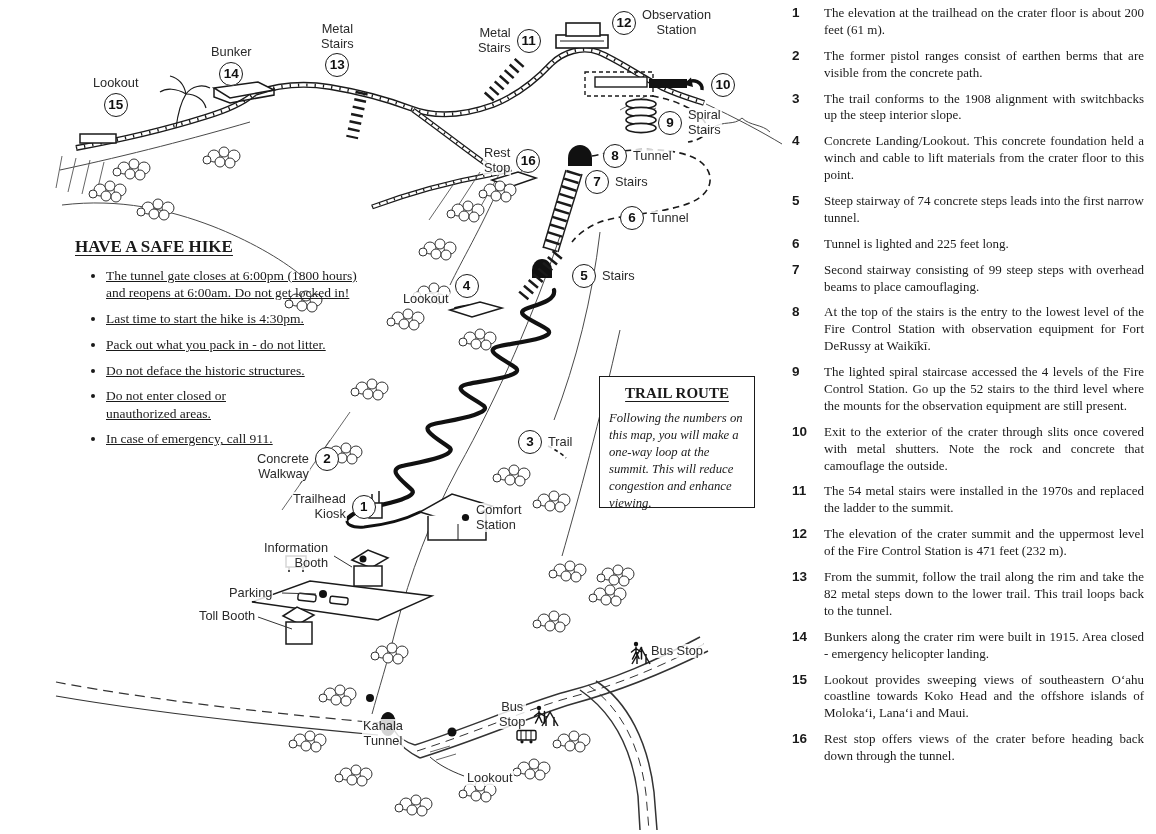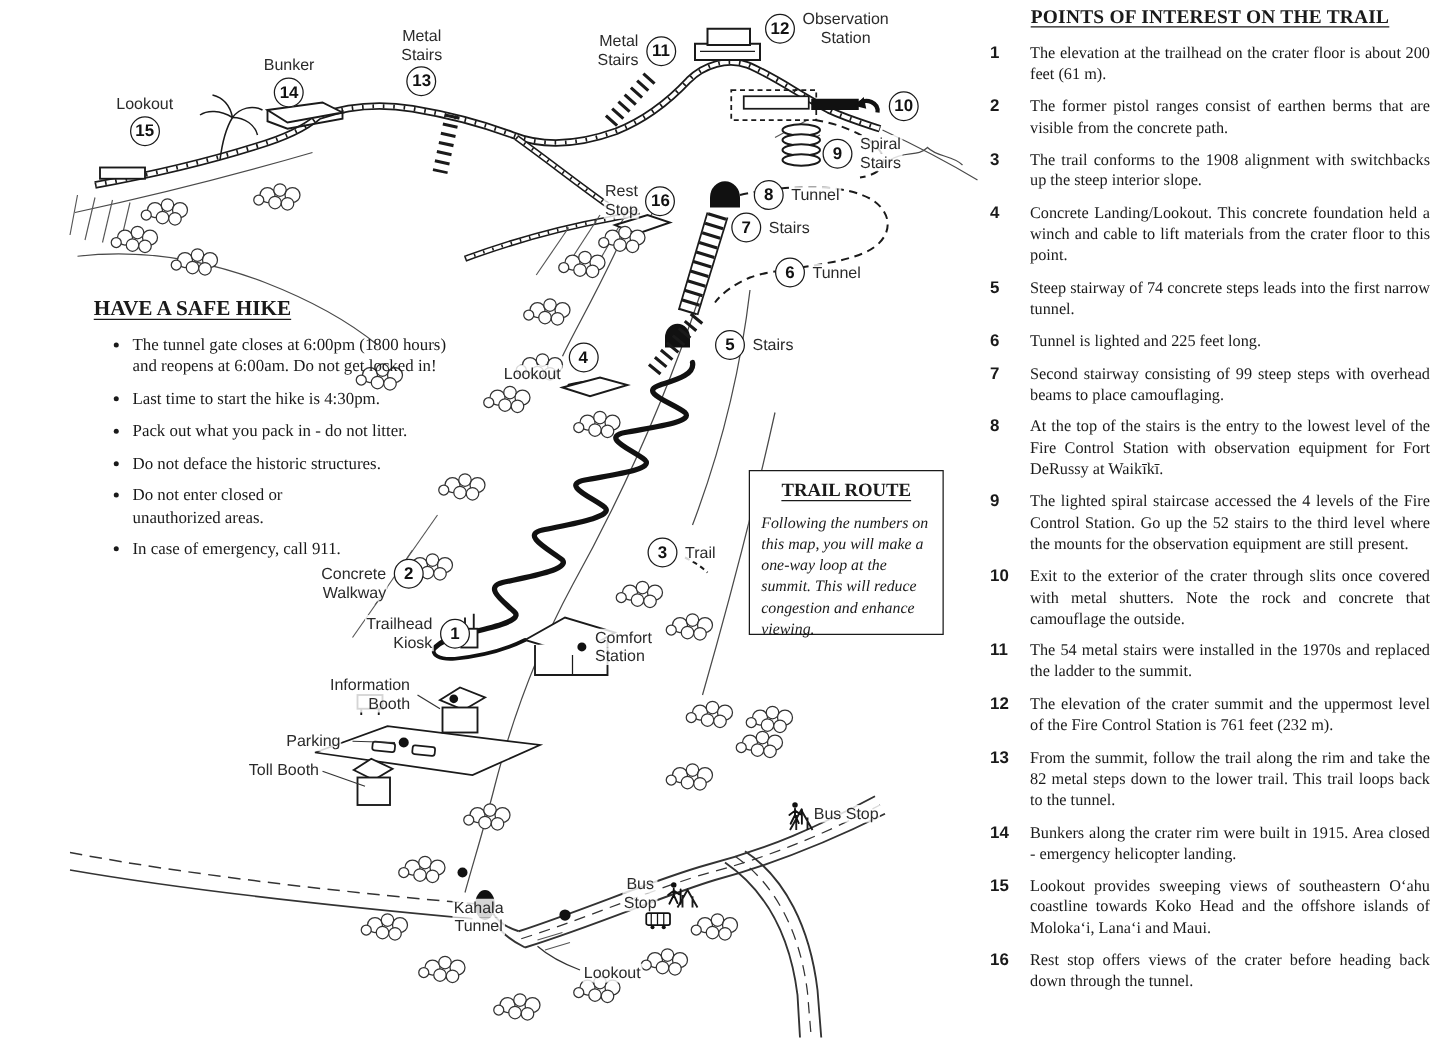--- a/index.html
+++ b/index.html
@@ -16,21 +16,21 @@
   .poi-item{display:flex;gap:9px;margin-bottom:9px;}
   .poi-num{flex:0 0 23px;font-family:"Liberation Sans",sans-serif;font-weight:bold;
         font-size:13.5px;line-height:1.25;}
   .poi-text{font-size:13px;line-height:1.3;text-align:justify;}
 
   
   .safe-hike{position:absolute;left:75px;top:237px;width:300px;}
   .sh-title{font-weight:bold;font-size:17px;text-align:left;text-decoration:underline;
         text-underline-offset:3px;margin:0 0 5px 0;}
   .sh-intro{font-size:13.5px;line-height:1.3;margin:0;}
-  .sh-bullets{margin:10px 0 0 0;padding-left:31px;}
+  .sh-bullets{margin:10px 0 0 0;padding-left:31px;text-decoration:underline;}
   .sh-bullets li{font-size:13.5px;line-height:1.28;margin-bottom:8.5px;}
   .sh-bullets li:nth-child(5),.sh-bullets li:nth-child(6){max-width:168px;}
 
   
   .trail-route{position:absolute;left:599px;top:376px;width:156px;height:132px;
         border:1.6px solid #1a1a1a;background:#fff;padding:5px 9px;box-sizing:border-box;z-index:5;}
   .tr-title{font-weight:bold;font-size:15px;text-align:center;text-decoration:underline;
         text-underline-offset:3px;margin:3px 0 8px 0;}
   .tr-body{font-style:italic;font-size:12.7px;line-height:1.34;margin:0;}
 
@@ -593,21 +593,20 @@
 
   <aside class="trail-route">
     <h3 class="tr-title">TRAIL ROUTE</h3>
     <p class="tr-body">Following the numbers on this map, you will make a one-way loop at the summit. This will reduce congestion and enhance viewing.</p>
   </aside>
 
   <div class="conservation">
   </div>
 
   <aside class="points-panel">
-    <h1 class="points-title">POINTS OF INTEREST ON THE TRAIL</h1>
     <div id="points-list">
         <div class="poi-item">
           <div class="poi-num">1</div>
           <div class="poi-text">The elevation at the trailhead on the crater floor is about 200 feet (61 m).</div>
         </div>
         <div class="poi-item">
           <div class="poi-num">2</div>
           <div class="poi-text">The former pistol ranges consist of earthen berms that are visible from the concrete path.</div>
         </div>
         <div class="poi-item">
@@ -641,21 +640,21 @@
         <div class="poi-item">
           <div class="poi-num">10</div>
           <div class="poi-text">Exit to the exterior of the crater through slits once covered with metal shutters. Note the rock and concrete that camouflage the outside.</div>
         </div>
         <div class="poi-item">
           <div class="poi-num">11</div>
           <div class="poi-text">The 54 metal stairs were installed in the 1970s and replaced the ladder to the summit.</div>
         </div>
         <div class="poi-item">
           <div class="poi-num">12</div>
-          <div class="poi-text">The elevation of the crater summit and the uppermost level of the Fire Control Station is 761 feet (232 m).</div>
+          <div class="poi-text">The elevation of the crater summit and the uppermost level of the Fire Control Station is 471 feet (232 m).</div>
         </div>
         <div class="poi-item">
           <div class="poi-num">13</div>
           <div class="poi-text">From the summit, follow the trail along the rim and take the 82 metal steps down to the lower trail. This trail loops back to the tunnel.</div>
         </div>
         <div class="poi-item">
           <div class="poi-num">14</div>
           <div class="poi-text">Bunkers along the crater rim were built in 1915. Area closed - emergency helicopter landing.</div>
         </div>
         <div class="poi-item">

